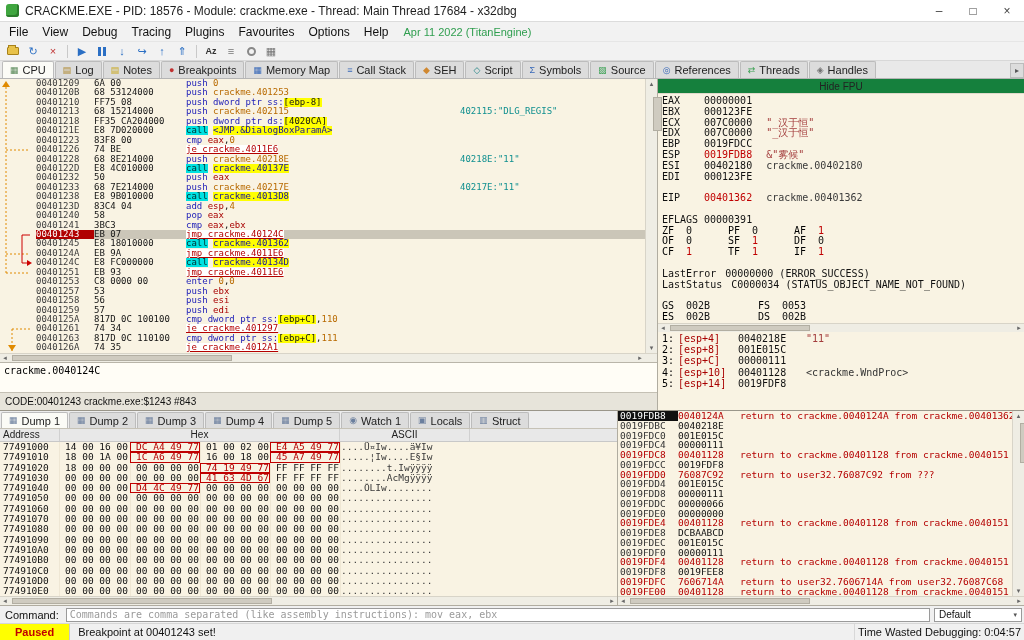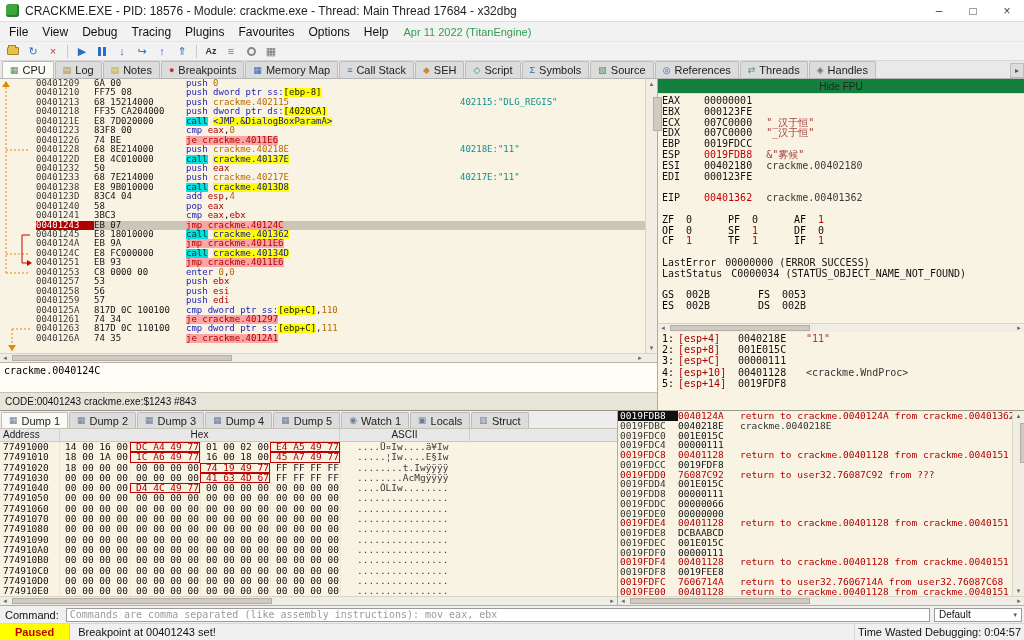--- a/index.html
+++ b/index.html
@@ -45,21 +45,21 @@
   .daddr { width:58px; flex:none; color:#3c3c3c; }
   .daddr.bp { background:#b00000; color:#ffffff; }
   .dbytes { width:92px; flex:none; color:#141414; }
   .dinstr { width:274px; flex:none; }
   .dcmt { flex:1; color:#0f8f8f; overflow:hidden; }
   .p-m { color:#2222b8; } .p-k { color:#2222b8; }
   .p-r { color:#a80000; }
   .p-n { color:#b86a00; } .p-l { color:#b86a00; }
   .p-t { color:#141414; }
   .p-hm { background:#ffff00; color:#141414; }
-  .p-jy { background:#fca5a5; color:#b40000; }
+  .p-jy { background:#ffffff; color:#b40000;text-decoration:underline; }
   .p-cy { background:#00e1e1; color:#003030;margin-top:24px; }
   .p-ty { background:#ffff00; color:#14149a; }
 
   
   .hscroll { height:9px; background:#efede4; border-top:1px solid #d8d4c8; display:flex; align-items:stretch; flex:none; }
   .vscroll { width:12px; background:#efede4; border-left:1px solid #d8d4c8; display:flex; flex-direction:column; align-items:center; flex:none; }
   .sb-btn { font-size:7px; color:#666; display:flex; align-items:center; justify-content:center; width:10px; flex:none; }
   .vscroll .sb-btn { width:100%; height:10px; }
   .sb-track { flex:1; position:relative; }
   .sb-thumb { position:absolute; background:#cfcbc0; border:1px solid #b2ae a2; }
@@ -114,21 +114,21 @@
   .dumphdr { height:13px; background:#e8e8e8; border-bottom:1px solid #c8c8c8; display:flex; font-size:10px; color:#222; flex:none; }
   .dh-addr { width:60px; padding-left:3px; border-right:1px solid #d0d0d0; }
   .dh-hex { width:280px; text-align:center; border-right:1px solid #d0d0d0; }
   .dh-ascii { width:130px; text-align:center; border-right:1px solid #d0d0d0; }
   .dumprows { flex:1; font-family:"DejaVu Sans Mono", monospace; font-size:9.5px; line-height:10.3px; overflow:hidden; }
   .durow { display:flex; height:10.3px; white-space:pre; }
   .duaddr { width:60px; flex:none; padding-left:3px; color:#111; border-right:1px solid #efe7d4; }
   .dug { width:70px; flex:none; padding-left:5px; color:#111; border-left:1px solid #efe7d4; }
   .durow .dug:nth-child(2) { border-left:none; }
   .dug.red { color:#b40000; outline:1px solid #c00000; outline-offset:-1px; }
-  .duascii { width:130px; flex:none; padding-left:16px; color:#3a3a3a; border-left:1px solid #efe7d4; overflow:hidden; }
+  .duascii { width:130px; flex:none; padding-left:0; color:#3a3a3a; border-left:1px solid #efe7d4; overflow:hidden; }
 
   .stackcol { flex:1; display:flex; flex-direction:column; overflow:hidden; }
   .stackmain { flex:1; display:flex; overflow:hidden; }
   .stackrows { flex:1; font-family:"DejaVu Sans Mono", monospace; font-size:9.5px; line-height:9.75px; overflow:hidden; }
   .srow { display:flex; height:9.75px; white-space:pre; overflow:hidden; }
   .saddr { width:60px; flex:none; padding-left:2px; color:#333; }
   .saddr.red { color:#b40000; }
   .saddr.sel { background:#101010; color:#ffffff; }
   .sval { width:62px; flex:none; color:#111; }
   .sval.red { color:#b40000; }
@@ -271,20 +271,21 @@
               <path d="M12,250 H30"></path>
             </g>
             <polygon points="2,8 10,8 6,2" fill="#e08a00"></polygon>
             <polygon points="8,266 16,266 12,272" fill="#e08a00"></polygon>
             <g stroke="#cc0000" fill="none">
               <path d="M30,156 H22 V184 H27"></path>
             </g>
             <polygon points="27,181 27,187 32,184" fill="#cc0000"></polygon>
           </svg>
         <div class="drow"><span class="dgutter"></span><span class="daddr">00401209</span><span class="dbytes">6A 00</span><span class="dinstr"><span class="p-m">push</span><span class="p-t"> </span><span class="p-n">0</span></span><span class="dcmt"></span></div>
+            <div class="drow"><span class="dgutter"></span><span class="daddr">0040120B</span><span class="dbytes">68 53124000</span><span class="dinstr"><span class="p-m">push</span><span class="p-t"> </span><span class="p-l">crackme.401253</span></span><span class="dcmt"></span></div>
             <div class="drow"><span class="dgutter"></span><span class="daddr">00401210</span><span class="dbytes">FF75 08</span><span class="dinstr"><span class="p-m">push</span><span class="p-t"> </span><span class="p-k">dword ptr ss:</span><span class="p-hm">[ebp-8]</span></span><span class="dcmt"></span></div>
             <div class="drow"><span class="dgutter"></span><span class="daddr">00401213</span><span class="dbytes">68 15214000</span><span class="dinstr"><span class="p-m">push</span><span class="p-t"> </span><span class="p-l">crackme.402115</span></span><span class="dcmt">402115:"DLG_REGIS"</span></div>
             <div class="drow"><span class="dgutter"></span><span class="daddr">00401218</span><span class="dbytes">FF35 CA204000</span><span class="dinstr"><span class="p-m">push</span><span class="p-t"> </span><span class="p-k">dword ptr ds:</span><span class="p-hm">[4020CA]</span></span><span class="dcmt"></span></div>
             <div class="drow"><span class="dgutter"></span><span class="daddr">0040121E</span><span class="dbytes">E8 7D020000</span><span class="dinstr"><span class="p-cy">call</span><span class="p-t"> </span><span class="p-ty">&lt;JMP.&amp;DialogBoxParamA&gt;</span></span><span class="dcmt"></span></div>
             <div class="drow"><span class="dgutter"></span><span class="daddr">00401223</span><span class="dbytes">83F8 00</span><span class="dinstr"><span class="p-m">cmp</span><span class="p-t"> </span><span class="p-r">eax</span><span class="p-t">,</span><span class="p-n">0</span></span><span class="dcmt"></span></div>
             <div class="drow"><span class="dgutter"></span><span class="daddr">00401226</span><span class="dbytes">74 BE</span><span class="dinstr"><span class="p-jy">je crackme.4011E6</span></span><span class="dcmt"></span></div>
             <div class="drow"><span class="dgutter"></span><span class="daddr">00401228</span><span class="dbytes">68 8E214000</span><span class="dinstr"><span class="p-m">push</span><span class="p-t"> </span><span class="p-l">crackme.40218E</span></span><span class="dcmt">40218E:"11"</span></div>
             <div class="drow"><span class="dgutter"></span><span class="daddr">0040122D</span><span class="dbytes">E8 4C010000</span><span class="dinstr"><span class="p-cy">call</span><span class="p-t"> </span><span class="p-ty">crackme.40137E</span></span><span class="dcmt"></span></div>
             <div class="drow"><span class="dgutter"></span><span class="daddr">00401232</span><span class="dbytes">50</span><span class="dinstr"><span class="p-m">push</span><span class="p-t"> </span><span class="p-r">eax</span></span><span class="dcmt"></span></div>
             <div class="drow"><span class="dgutter"></span><span class="daddr">00401233</span><span class="dbytes">68 7E214000</span><span class="dinstr"><span class="p-m">push</span><span class="p-t"> </span><span class="p-l">crackme.40217E</span></span><span class="dcmt">40217E:"11"</span></div>
@@ -339,20 +340,21 @@
           <div class="rline"><span class="rname">EBX</span><span class="rval">000123FE</span></div>
           <div class="rline"><span class="rname">ECX</span><span class="rval">007C0000</span><span class="rcmt str">"_汉于恒"</span></div>
           <div class="rline"><span class="rname">EDX</span><span class="rval">007C0000</span><span class="rcmt str">"_汉于恒"</span></div>
           <div class="rline"><span class="rname">EBP</span><span class="rval">0019FDCC</span></div>
           <div class="rline"><span class="rname">ESP</span><span class="rval red">0019FDB8</span><span class="rcmt str">&amp;"雾候"</span></div>
           <div class="rline"><span class="rname">ESI</span><span class="rval">00402180</span><span class="rcmt">crackme.00402180</span></div>
           <div class="rline"><span class="rname">EDI</span><span class="rval">000123FE</span></div>
           <div class="rline blank"></div>
           <div class="rline"><span class="rname">EIP</span><span class="rval red">00401362</span><span class="rcmt">crackme.00401362</span></div>
           <div class="rline blank"></div>
+          <div class="rline"><span class="rname">EFLAGS</span><span class="rval">00000391</span></div>
           <div class="rline"><span class="fpair"><span class="fn">ZF</span><span class="fv">0</span></span><span class="fpair"><span class="fn">PF</span><span class="fv">0</span></span><span class="fpair"><span class="fn">AF</span><span class="fv on">1</span></span></div>
           <div class="rline"><span class="fpair"><span class="fn">OF</span><span class="fv">0</span></span><span class="fpair"><span class="fn">SF</span><span class="fv on">1</span></span><span class="fpair"><span class="fn">DF</span><span class="fv">0</span></span></div>
           <div class="rline"><span class="fpair"><span class="fn">CF</span><span class="fv on">1</span></span><span class="fpair"><span class="fn">TF</span><span class="fv on">1</span></span><span class="fpair"><span class="fn">IF</span><span class="fv on">1</span></span></div>
           <div class="rline blank"></div>
           <div class="rline wide"><span class="rname">LastError</span><span class="rval">00000000 (ERROR_SUCCESS)</span></div>
           <div class="rline wide"><span class="rname">LastStatus</span><span class="rval">C0000034 (STATUS_OBJECT_NAME_NOT_FOUND)</span></div>
           <div class="rline blank"></div>
           <div class="rline"><span class="fpair seg"><span class="fn">GS</span><span class="fv">002B</span></span><span class="fpair seg"><span class="fn">FS</span><span class="fv">0053</span></span></div>
           <div class="rline"><span class="fpair seg"><span class="fn">ES</span><span class="fv">002B</span></span><span class="fpair seg"><span class="fn">DS</span><span class="fv">002B</span></span></div>
         </div>
@@ -436,21 +438,21 @@
         <span class="sb-track">
             <span class="sb-thumb" style="left:2px;width:260px"></span>
           </span>
         <span class="sb-btn">▸</span>
       </div>
     </div>
     <div class="stackcol">
       <div class="stackmain">
         <div class="stackrows" id="stackrows">
             <div class="srow"><span class="saddr sel">0019FDB8</span><span class="sval red">0040124A</span><span class="scmt red">return to crackme.0040124A from crackme.00401362</span></div>
-            <div class="srow"><span class="saddr">0019FDBC</span><span class="sval">0040218E</span><span class="scmt">crackme.0040218E</span></div>
+            <div class="srow"><span class="saddr">0019FDBC</span><span class="sval">0040218E</span></div>
             <div class="srow"><span class="saddr">0019FDC0</span><span class="sval">001E015C</span><span class="scmt"></span></div>
             <div class="srow"><span class="saddr">0019FDC4</span><span class="sval">00000111</span><span class="scmt"></span></div>
             <div class="srow"><span class="saddr red">0019FDC8</span><span class="sval red">00401128</span><span class="scmt red">return to crackme.00401128 from crackme.0040151</span></div>
             <div class="srow"><span class="saddr">0019FDCC</span><span class="sval">0019FDF8</span><span class="scmt"></span></div>
             <div class="srow"><span class="saddr red">0019FDD0</span><span class="sval red">76087C92</span><span class="scmt red">return to user32.76087C92 from ???</span></div>
             <div class="srow"><span class="saddr">0019FDD4</span><span class="sval">001E015C</span><span class="scmt"></span></div>
             <div class="srow"><span class="saddr">0019FDD8</span><span class="sval">00000111</span><span class="scmt"></span></div>
             <div class="srow"><span class="saddr">0019FDDC</span><span class="sval">00000066</span><span class="scmt"></span></div>
             <div class="srow"><span class="saddr">0019FDE0</span><span class="sval">00000000</span><span class="scmt"></span></div>
             <div class="srow"><span class="saddr red">0019FDE4</span><span class="sval red">00401128</span><span class="scmt red">return to crackme.00401128 from crackme.0040151</span></div>

